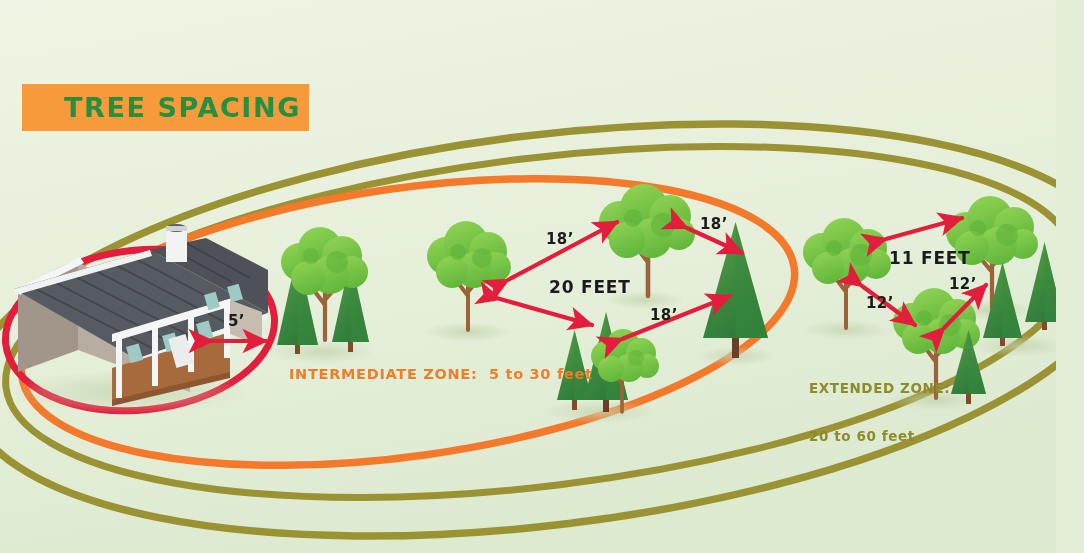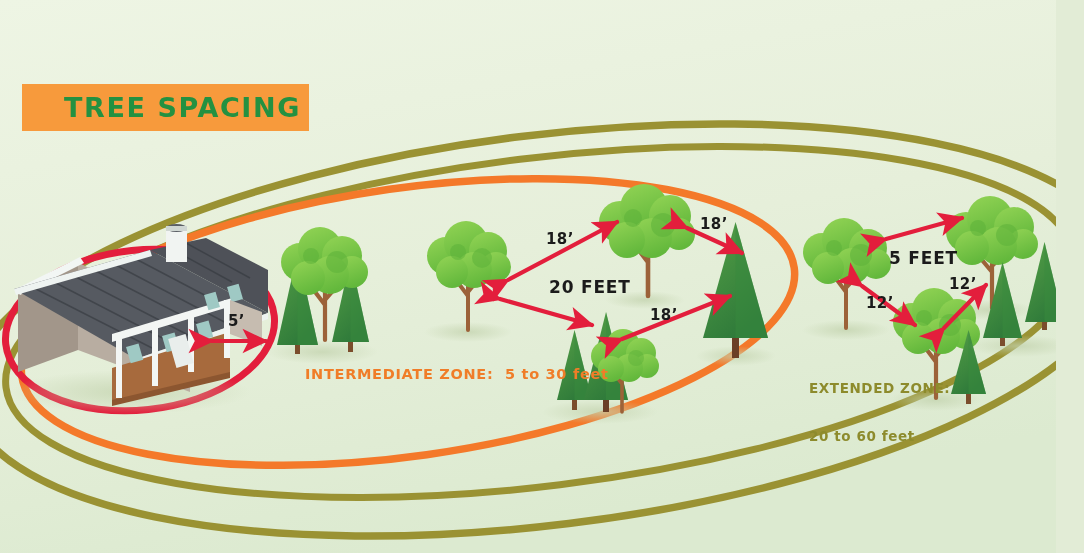--- a/index.html
+++ b/index.html
@@ -49,21 +49,21 @@
   .lbl-zone-ext{ color:#8d8b2c; font-size:13.5px; letter-spacing:.6px;}
 
   .pos-5ft   {left:228px; top:313px;}
   .pos-18a   {left:546px; top:231px;}
   .pos-18b   {left:700px; top:216px;}
   .pos-18big {left:549px; top:277px;}
   .pos-18c   {left:650px; top:307px;}
   .pos-12big {left:889px; top:248px;}
   .pos-12a   {left:866px; top:295px;}
   .pos-12b   {left:949px; top:276px;}
-  .pos-int   {left:305px; top:366px;}
+  .pos-int   {left:289px; top:366px;}
   .pos-ext   {left:781px; top:349px;margin-left:28px;}
 </style>
 </head>
 <body>
 
 <div id="stage">
 
   <svg id="art" viewBox="0 0 1084 553">
     <defs>
       <linearGradient id="bgGrad" x1="0" y1="0" x2="0.35" y2="1">
@@ -375,21 +375,21 @@
 
   <div class="title-badge">
     <div class="t">TREE SPACING</div>
   </div>
 
   <div class="lbl lbl-dim pos-5ft">5’</div>
   <div class="lbl lbl-dim pos-18a">18’</div>
   <div class="lbl lbl-dim pos-18b">18’</div>
   <div class="lbl lbl-dim big pos-18big">20 FEET</div>
   <div class="lbl lbl-dim pos-18c">18’</div>
-  <div class="lbl lbl-dim big pos-12big">5 FEET</div>
+  <div class="lbl lbl-dim big pos-12big">11 FEET</div>
   <div class="lbl lbl-dim pos-12a">12’</div>
   <div class="lbl lbl-dim pos-12b">12’</div>
 
   <div class="lbl lbl-zone-int pos-int">INTERMEDIATE ZONE:  5 to 30 feet</div>
 
   <div class="lbl lbl-zone-ext pos-ext">
     <div>EXTENDED ZONE:</div>
     <div>20 to 60 feet</div>
   </div>
 

